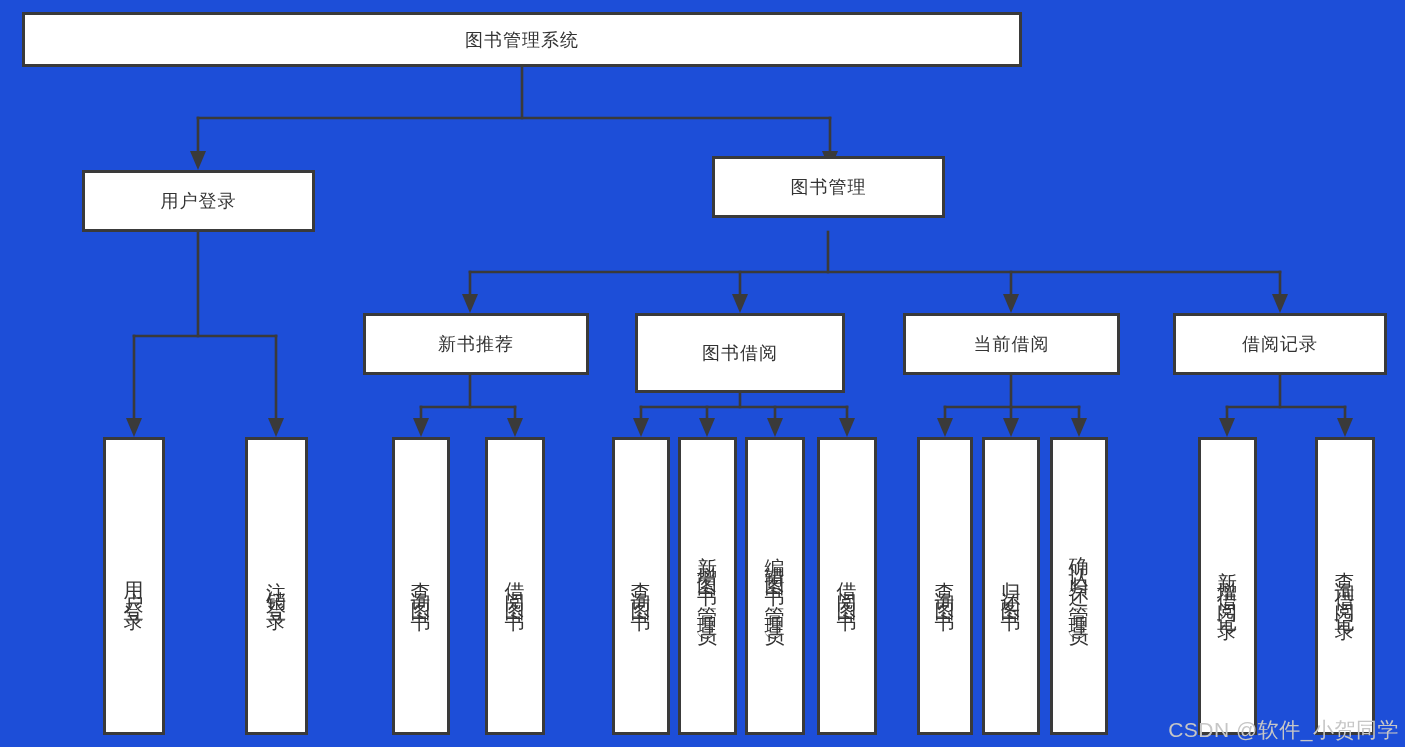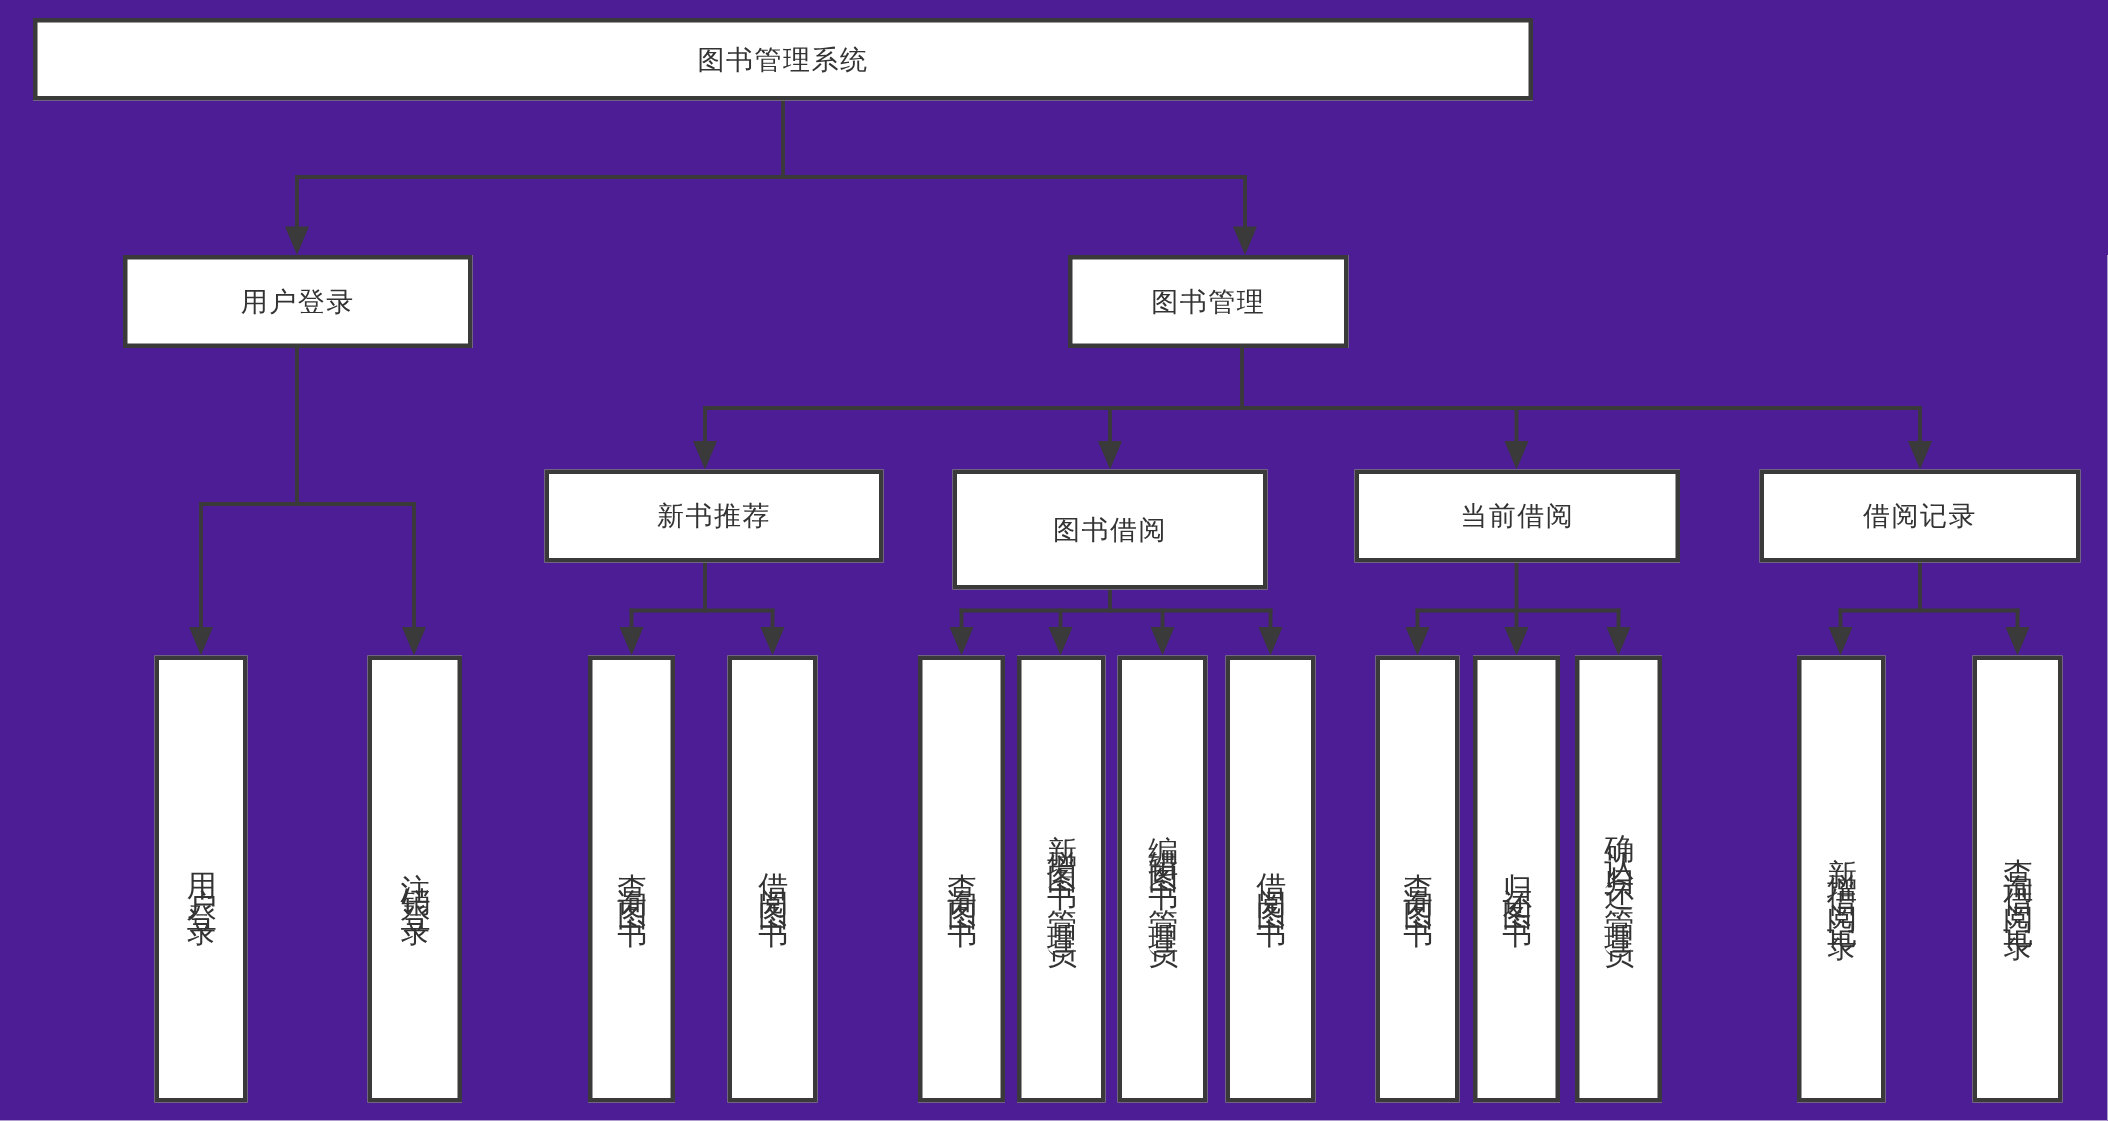--- a/index.html
+++ b/index.html
@@ -1,19 +1,19 @@
 <!DOCTYPE html>
 <html><head>
 <meta charset="utf-8">
 <style>
   html,body{margin:0;padding:0;background:#ffffff;}
   #canvas{
     position:relative;
     width:1405px;height:747px;
-    background:#4c1d95;
+    background:#1d4ed8;
     overflow:hidden;
     font-family:"Liberation Sans", sans-serif;
   }
   #connectors{
     position:absolute;left:0;top:0;width:1405px;height:747px;
     pointer-events:none;
   }
   .box{
     position:absolute;
     box-sizing:border-box;
@@ -104,21 +104,21 @@
       <line x1="1227" y1="407" x2="1345" y2="407" stroke="#3a3a3a" stroke-width="2.6" stroke-linecap="square"></line>
       <line x1="1227" y1="407" x2="1227" y2="423" stroke="#3a3a3a" stroke-width="2.6" stroke-linecap="square"></line>
       <polygon points="1219,418 1235,418 1227,437" fill="#3a3a3a"></polygon>
       <line x1="1345" y1="407" x2="1345" y2="423" stroke="#3a3a3a" stroke-width="2.6" stroke-linecap="square"></line>
       <polygon points="1337,418 1353,418 1345,437" fill="#3a3a3a"></polygon>
     </svg>
 
   <div class="box h" style="left:22px;top:12px;width:1000px;height:55px">图书管理系统</div>
 
   <div class="box h" style="left:82px;top:170px;width:233px;height:62px">用户登录</div>
-  <div class="box h" style="left:712px;top:170px;width:187px;height:62px">图书管理</div>
+  <div class="box h" style="left:712px;top:156px;width:233px;height:62px">图书管理</div>
 
   <div class="box h" style="left:363px;top:313px;width:226px;height:62px">新书推荐</div>
   <div class="box h" style="left:635px;top:313px;width:210px;height:80px">图书借阅</div>
   <div class="box h" style="left:1173px;top:313px;width:214px;height:62px">借阅记录</div>
   <div class="box h" style="left:903px;top:313px;width:217px;height:62px">当前借阅</div>
 
   <div class="box v" style="left:103px;top:437px;width:62px;height:298px">用户登录</div>
   <div class="box v" style="left:245px;top:437px;width:63px;height:298px">注销登录</div>
 
   <div class="box v" style="left:392px;top:437px;width:58px;height:298px">查询图书</div>
@@ -129,13 +129,14 @@
   <div class="box v" style="left:745px;top:437px;width:60px;height:298px">编辑图书（管理员）</div>
   <div class="box v" style="left:817px;top:437px;width:60px;height:298px">借阅图书</div>
 
   <div class="box v" style="left:917px;top:437px;width:56px;height:298px">查询图书</div>
   <div class="box v" style="left:982px;top:437px;width:58px;height:298px">归还图书</div>
   <div class="box v" style="left:1050px;top:437px;width:58px;height:298px">确认归还（管理员）</div>
 
   <div class="box v" style="left:1198px;top:437px;width:59px;height:298px">新增借阅记录</div>
   <div class="box v" style="left:1315px;top:437px;width:60px;height:298px">查询借阅记录</div>
 
+  <div class="watermark">CSDN @软件_小贺同学</div>
 </div>
 
 </body></html>

